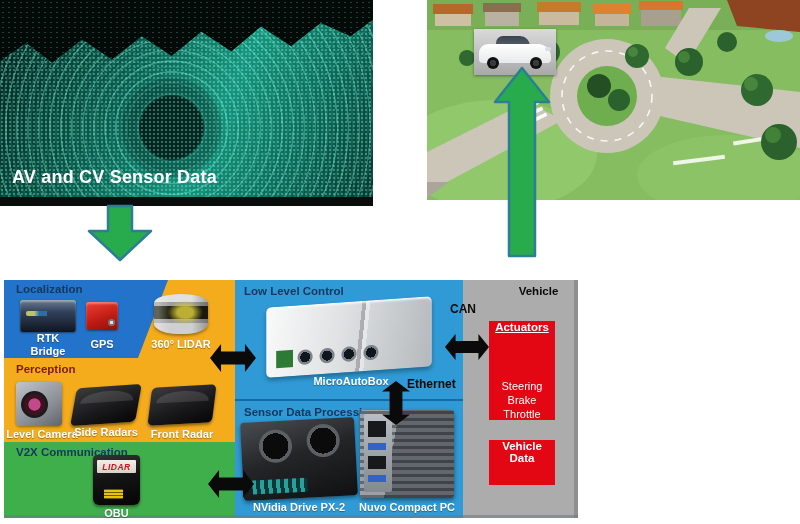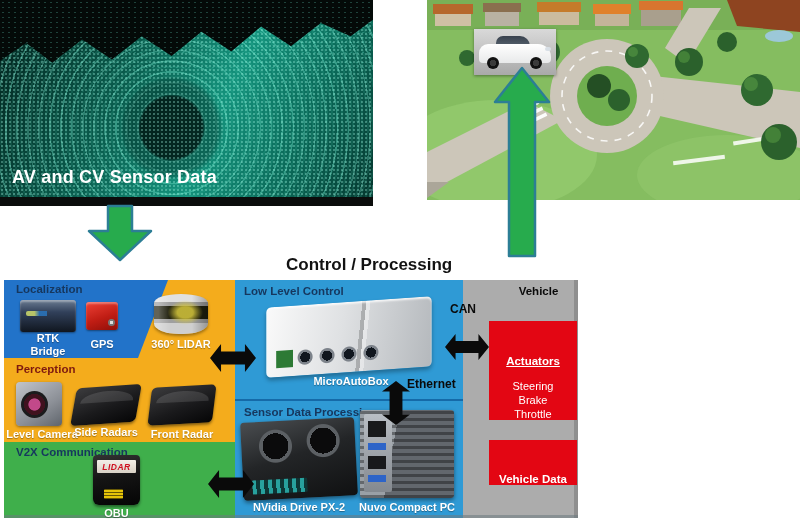--- a/index.html
+++ b/index.html
@@ -134,22 +134,22 @@
       repeating-linear-gradient(0deg, rgba(0,0,0,.35) 0 3px, rgba(0,0,0,0) 3px 7px),
       linear-gradient(100deg,#9aa0a6 0 36%,#62676d 36% 100%);
     box-shadow:0 2px 4px rgba(0,0,0,.45); }
   .nuvo-device::before { content:""; position:absolute; left:4%; top:5%; width:30%; height:88%;
     background:linear-gradient(180deg,#b9bec4,#84898f); border-radius:2px; }
   .nuvo-device::after { content:""; position:absolute; left:8%; top:12%; width:20%; height:70%;
     background:
       linear-gradient(0deg,#2d64c8 0 12%, rgba(0,0,0,0) 12% 22%, #18191b 22% 42%, rgba(0,0,0,0) 42% 52%, #2d64c8 52% 64%, rgba(0,0,0,0) 64% 74%, #18191b 74% 100%); }
 
   
-  .red-box { position:absolute; left:485px; width:88px; background:#e30613; color:#fff; text-align:center;
-    display:flex; flex-direction:column; align-items:center; justify-content:flex-end; }
+  .red-box { position:absolute; left:485px; width:66px; background:#e30613; color:#fff; text-align:center;
+    display:flex; flex-direction:column; align-items:center; justify-content:space-between; }
   .red-box .t { font-size:11.5px; font-weight:bold; }
   .red-box .underline { text-decoration:underline; }
   .actuators-box { top:41px; height:99px; gap:3px; }
   .actuators-box .items { margin-top:10px; display:flex; flex-direction:column; gap:2px; font-size:11px; font-weight:normal; }
   .vehicledata-box { top:160px; height:45px; }
 </style>
 </head>
 <body>
 
 <div id="stage">
@@ -231,21 +231,20 @@
     <svg width="66" height="58" viewBox="0 0 66 58">
       <polygon points="21,2 45,2 45,27 64,27 33,56 2,27 21,27"></polygon>
     </svg>
   </div>
   <div class="flow-arrow" style="left:493px; top:66px; width:58px; height:192px;">
     <svg width="58" height="192" viewBox="0 0 58 192">
       <polygon points="29,2 56,36 42,36 42,190 16,190 16,36 2,36"></polygon>
     </svg>
   </div>
 
-  <div class="heading cp">Control / Processing</div>
   <div class="heading act">Actuation</div>
 
   <div class="diagram">
 
     <div class="col-left-yellow"></div>
     <div class="loc-blue"></div>
     <div class="v2x-green"></div>
     <div class="col-mid"></div>
     <div class="mid-divider"></div>
     <div class="col-right"></div>

